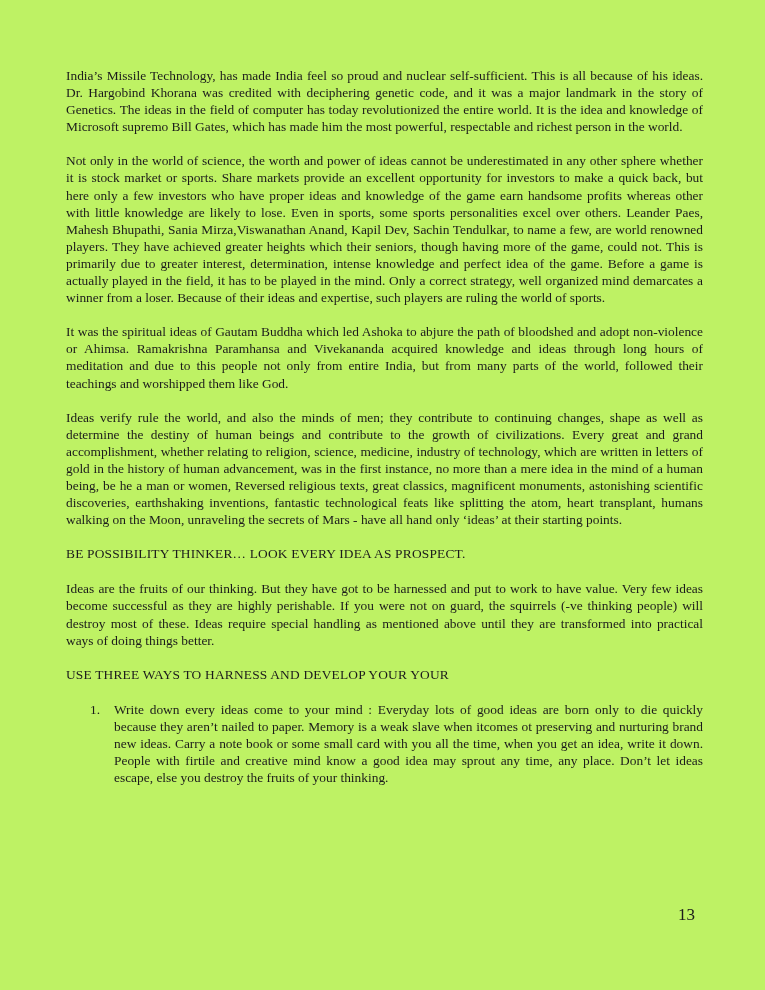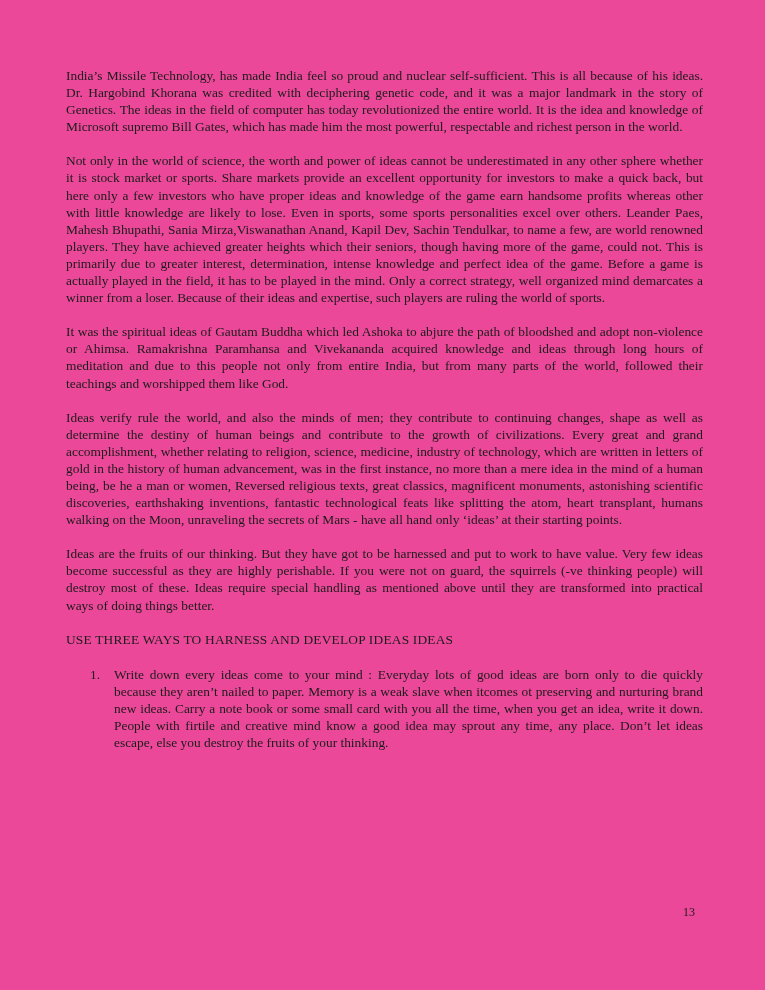--- a/index.html
+++ b/index.html
@@ -4,21 +4,21 @@
 <style>
   html, body {
     margin: 0;
     padding: 0;
     background: #ffffff;
   }
   .page {
     position: relative;
     width: 765px;
     height: 990px;
-    background: #ec4899;
+    background: #bef264;
     font-family: "Liberation Serif", serif;
     color: #1b1b1b;
     overflow: hidden;
   }
   .content {
     position: absolute;
     left: 66px;
     top: 67px;
     width: 637px;
     font-size: 13.4px;
@@ -46,34 +46,35 @@
   }
   .li-body {
     flex: 1;
     text-align: justify;
   }
   b { font-weight: normal; }
   .page-number {
     position: absolute;
     right: 70px;
     top: 905px;
-    font-size: 12px;
+    font-size: 17px;
     color: #1b1b1b;
   }
 </style>
 </head>
 <body>
 
 <div class="page">
   <div class="content">
       <div class="para"><span>India’s Missile Technology, has made India feel so proud and nuclear self-sufficient. This is all because of his ideas. Dr. Hargobind Khorana was credited with deciphering genetic code, and it was a major landmark in the story of Genetics. The ideas in the field of computer has today revolutionized the entire world. It is the idea and knowledge of Microsoft supremo Bill Gates, which has made him the most powerful, respectable and richest person in the world.</span></div>
       <div class="para"><span>Not only in the world of science, the worth and power of ideas cannot be underestimated in any other sphere whether it is stock market or sports. Share markets provide an excellent opportunity for investors to make a quick back, but here only a few investors who have proper ideas and knowledge of the game earn handsome profits whereas other with little knowledge are likely to lose. Even in sports, some sports personalities excel over others. Leander Paes, Mahesh Bhupathi, Sania Mirza,Viswanathan Anand, Kapil Dev, Sachin Tendulkar, to name a few, are world renowned players. They have achieved greater heights which their seniors, though having more of the game, could not. This is primarily due to greater interest, determination, intense knowledge and perfect idea of the game. Before a game is actually played in the field, it has to be played in the mind. Only a correct strategy, well organized mind demarcates a winner from a loser. Because of their ideas and expertise, such players are ruling the world of sports.</span></div>
       <div class="para"><span>It was the spiritual ideas of Gautam Buddha which led Ashoka to abjure the path of bloodshed and adopt non-violence or Ahimsa. Ramakrishna Paramhansa and Vivekananda acquired knowledge and ideas through long hours of meditation and due to this people not only from entire India, but from many parts of the world, followed their teachings and worshipped them like God.</span></div>
       <div class="para"><span>Ideas verify rule the world, and also the minds of men; they contribute to continuing changes, shape as well as determine the destiny of human beings and contribute to the growth of civilizations. </span><b>Every great and grand accomplishment, whether relating to religion, science, medicine, industry of technology, which are written in letters of gold in the history of human advancement, was in the first instance, no more than a mere idea in the mind of a human being,</b><span> be he a man or women, Reversed religious texts, great classics, magnificent monuments, astonishing scientific discoveries, earthshaking inventions, fantastic technological feats like splitting the atom, heart transplant, humans walking on the Moon, unraveling the secrets of Mars - have all hand only </span><b>‘ideas’</b><span> at their starting points.</span></div>
+      <div class="heading"><b>BE POSSIBILITY THINKER… LOOK EVERY IDEA AS PROSPECT.</b></div>
       <div class="para"><b>Ideas are the fruits of our thinking.</b><span> But they have got to be harnessed and put to work to have value. Very few ideas become successful as they are highly perishable. If you were not on guard, the squirrels (-ve thinking people) will destroy most of these. Ideas require special handling as mentioned above until they are transformed into practical ways of doing things better.</span></div>
-      <div class="heading"><b>USE THREE WAYS TO HARNESS AND DEVELOP IDEAS IDEAS</b></div>
+      <div class="heading"><b>USE THREE WAYS TO HARNESS AND DEVELOP YOUR YOUR</b></div>
       <div class="li">
         <span class="li-num">1.</span>
         <span class="li-body"><b>Write down every ideas come to your mind : </b><span>Everyday lots of good ideas are born only to die quickly because they aren’t nailed to paper. Memory is a weak slave when itcomes ot preserving and nurturing brand new ideas. Carry a note book or some small card with you all the time, when you get an idea, write it down. People with firtile and creative mind know a good idea may sprout any time, any place. Don’t let ideas escape, else you destroy the fruits of your thinking.</span></span>
       </div>
     </div>
   <div class="page-number">13</div>
 </div>
 
 </body></html>

